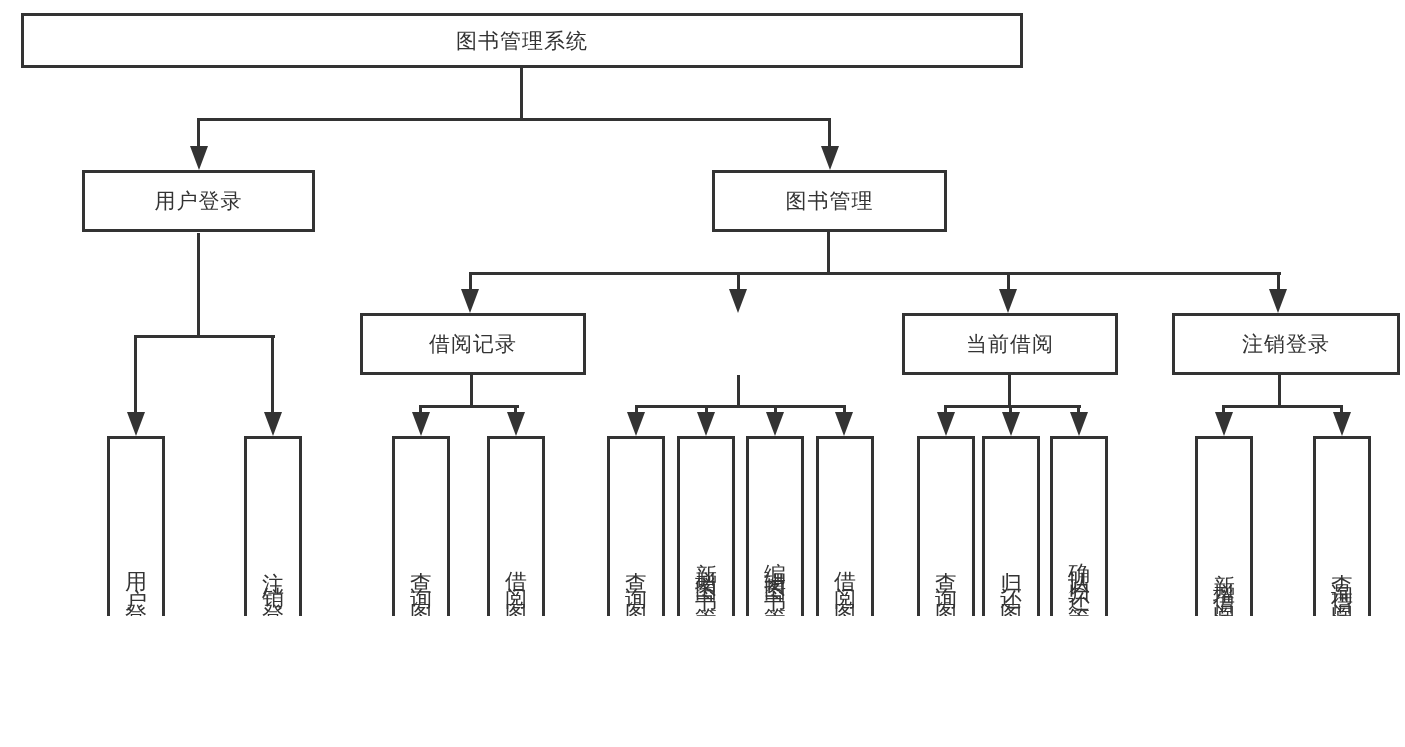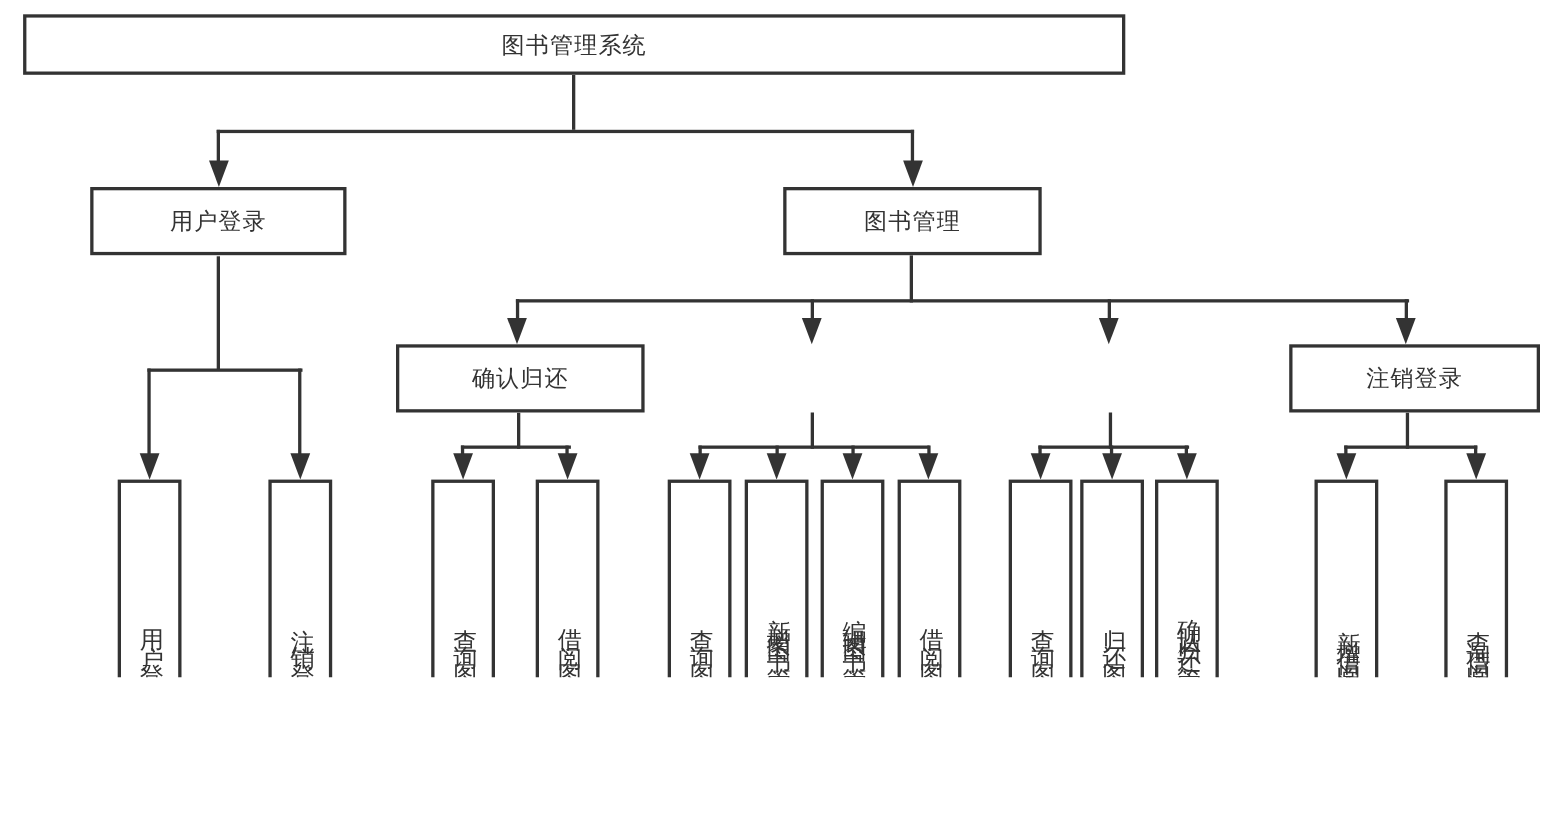--- a/index.html
+++ b/index.html
@@ -1,20 +1,20 @@
 <!DOCTYPE html>
 <html style="--line: #333333; --text: #333333; --watermark: #b9b9b9; --background: #ffffff;"><head>
 <meta charset="utf-8">
 <style>
   * { margin:0; padding:0; box-sizing:border-box; }
   html,body { background:#fff; }
   .canvas {
     position:relative; width:1405px; height:616px;
     background:var(--background,#ffffff);
-    font-family:Liberation Mono, monospace;
+    font-family:Liberation Serif, serif;
     overflow:hidden;
   }
   .box {
     position:absolute; border:3px solid var(--line,#333333); background:#fff;
     display:flex; align-items:center; justify-content:center;
     color:var(--text,#333333);
   }
   .hbox { font-size:21px; letter-spacing:1px; }
   .vbox span {
     writing-mode:vertical-rl; text-orientation:mixed;
@@ -104,21 +104,24 @@
   </div>
 
   <div class="box hbox" style="left:82px;top:170px;width:233px;height:62px">
     <span>用户登录</span>
   </div>
   <div class="box hbox" style="left:712px;top:170px;width:235px;height:62px">
     <span>图书管理</span>
   </div>
 
   <div class="box hbox" style="left:360px;top:313px;width:226px;height:62px">
-    <span>确认归还</span>
+    <span>借阅记录</span>
+  </div>
+  <div class="box hbox" style="left:902px;top:313px;width:216px;height:62px">
+    <span>当前借阅</span>
   </div>
   <div class="box hbox" style="left:1172px;top:313px;width:228px;height:62px">
     <span>注销登录</span>
   </div>
 
   <div class="box vbox" style="left:107px;top:436px;width:58px;height:299px">
     <span class="vt4">用户登录</span>
   </div>
   <div class="box vbox" style="left:244px;top:436px;width:58px;height:299px">
     <span class="vt4">注销登录</span>

